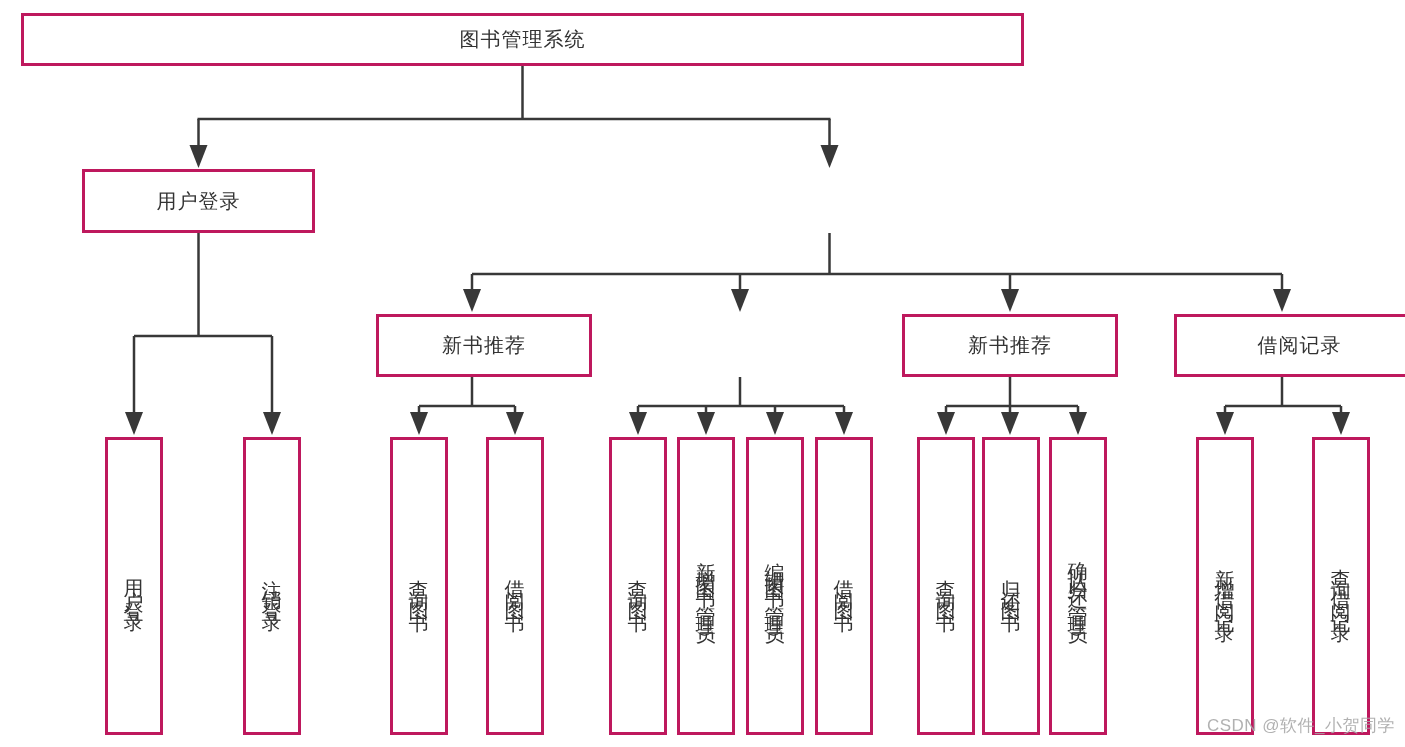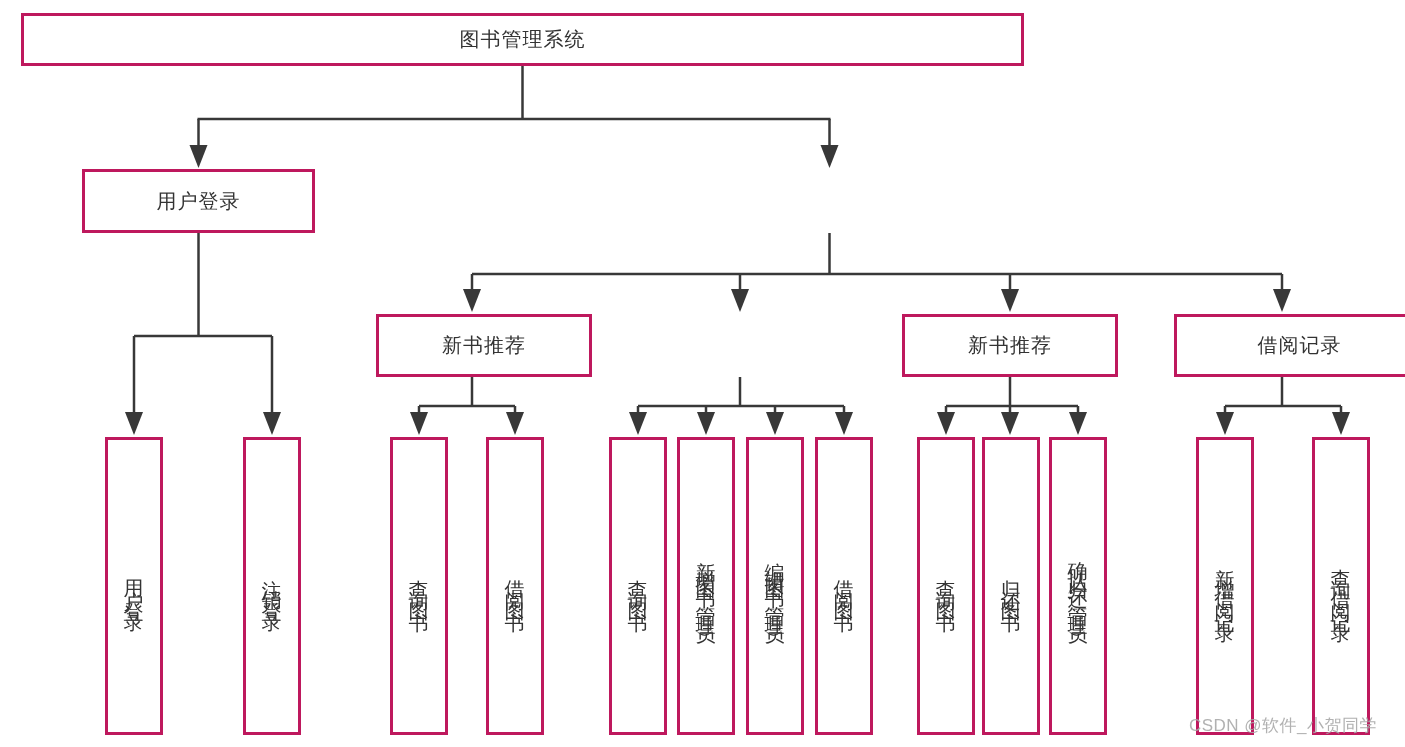--- a/index.html
+++ b/index.html
@@ -36,21 +36,21 @@
     font-size: 20px;
     line-height: 1;
     letter-spacing: 11px;
     white-space: nowrap;
   }
   .node.leaf.long span {
     letter-spacing: 9px;
   }
   .watermark {
     position: absolute;
-    right: 28px;
+    right: 10px;
     top: 714px;
     font-size: 17px;
     color: #a9a9a9;
     letter-spacing: 0.5px;
     z-index: 3;
     opacity: 0.9;
   }
 </style>
 </head>
 <body>

